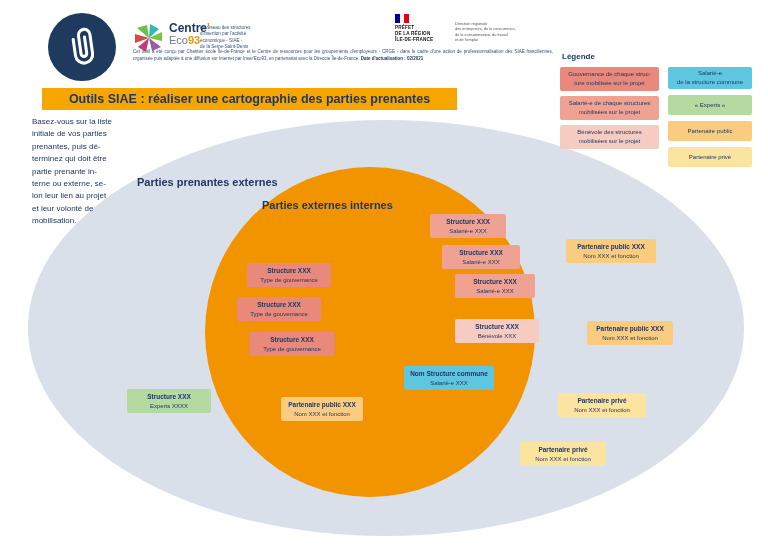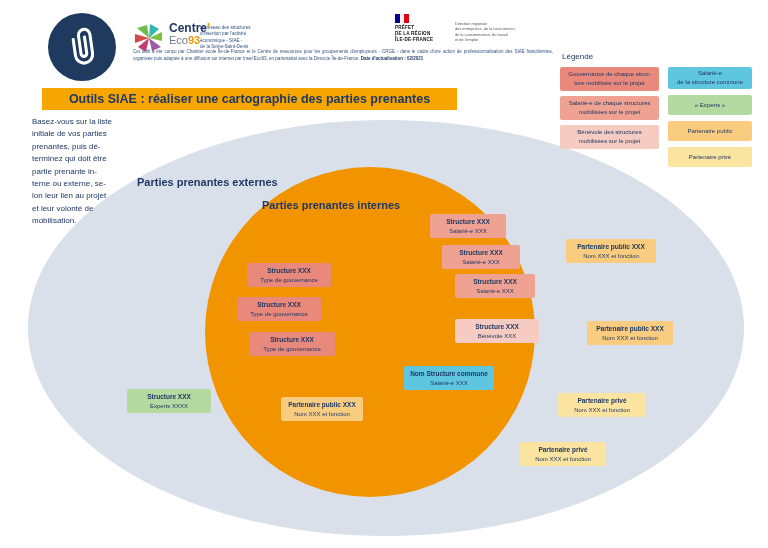--- a/index.html
+++ b/index.html
@@ -34,21 +34,21 @@
   .gov-direccte{
     position:absolute;left:455px;top:21px;font-size:3.9px;color:#555;line-height:1.35;white-space:pre-line;
   }
   .credit-line{
     position:absolute;left:133px;top:49px;width:420px;font-size:4.5px;line-height:1.45;
     color:#33527C;text-align:justify;
   }
   .credit-line b{color:#1F3864;}
   
   .legend{position:absolute;left:560px;top:52px;width:196px;z-index:6;}
-  .legend-title{font-size:8px;font-weight:normal;color:#1F3864;margin:0 0 6px 2px;}
+  .legend-title{font-size:8px;font-weight:bold;color:#1F3864;margin:0 0 6px 2px;}
   .legend-cols{display:flex;gap:9px;}
   .legend-col1{width:99px;}
   .legend-col2{width:84px;}
   .legend-box{
     border-radius:2px;display:flex;align-items:center;justify-content:center;
     text-align:center;font-size:6px;line-height:1.5;color:#1F3864;
     white-space:pre-line;padding:2px 2px;box-sizing:border-box;
   }
   .legend-col1 .legend-box{min-height:24px;margin-bottom:5px;}
   .legend-col2 .legend-box{min-height:20px;margin-bottom:6px;}
@@ -82,21 +82,21 @@
   }
   .node-box .nb1{font-size:6.5px;font-weight:bold;line-height:1.5;}
   .node-box .nb2{font-size:6px;line-height:1.4;}
 </style>
 </head>
 <body>
 
 <div class="ellipse"></div>
 <div class="circle"></div>
 <div class="map-label ext">Parties prenantes externes</div>
-<div class="map-label int">Parties prenantes internes</div>
+<div class="map-label int">Parties externes internes</div>
 <div class="boxes-layer">
     <div class="node-box" style="left: 430px; top: 214px; width: 76px; background: rgb(240, 162, 146);">
       <div class="nb1">Structure XXX</div>
       <div class="nb2">Salarié-e XXX</div>
     </div>
     <div class="node-box" style="left: 442px; top: 245px; width: 78px; background: rgb(240, 162, 146);">
       <div class="nb1">Structure XXX</div>
       <div class="nb2">Salarié-e XXX</div>
     </div>
     <div class="node-box" style="left: 455px; top: 274px; width: 80px; background: rgb(240, 162, 146);">

